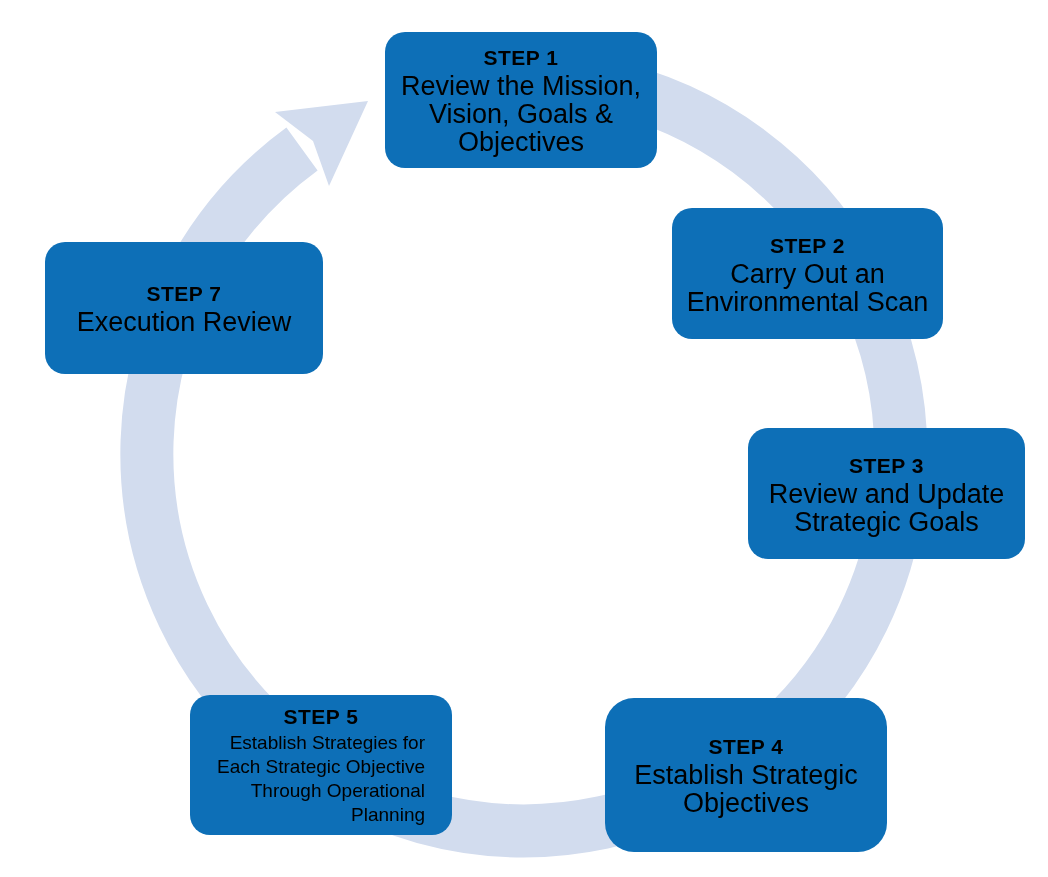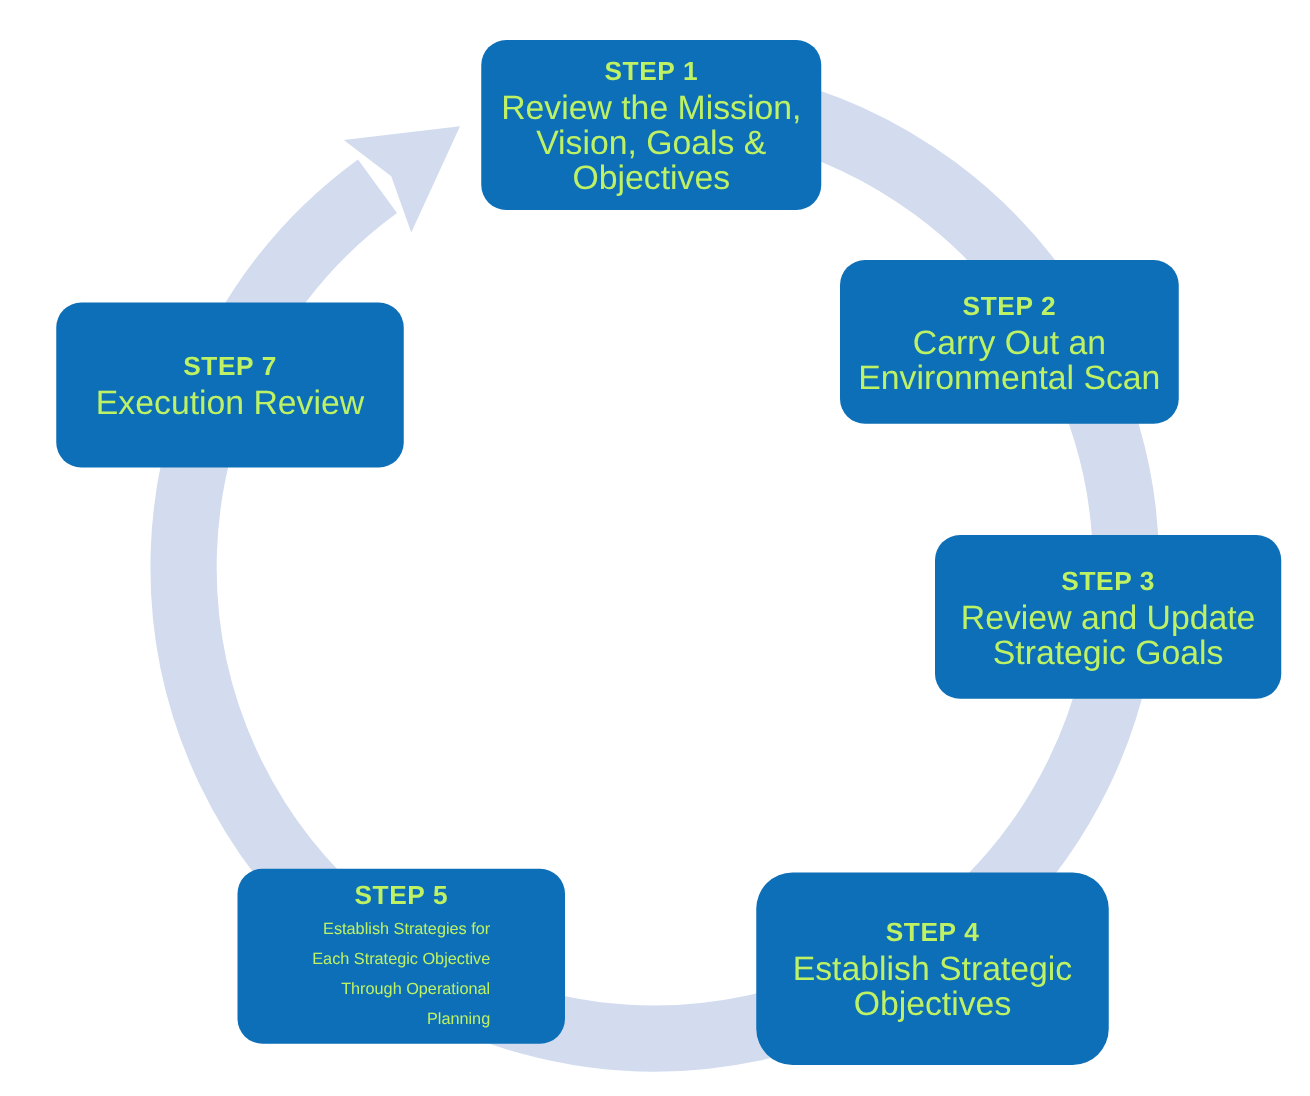--- a/index.html
+++ b/index.html
@@ -13,42 +13,42 @@
   }
   .ring-svg {
     position: absolute;
     left: 0; top: 0;
     width: 1048px; height: 877px;
   }
   .step-box {
     position: absolute;
     background: #0d6fb7;
     border-radius: 20px;
-    color: #bef264;
+    color: #000000;
     display: flex;
     flex-direction: column;
     align-items: center;
     justify-content: center;
     text-align: center;
     padding: 20px 8px;
     box-sizing: border-box;
   }
   .step-label {
     font-weight: 700;
     font-size: 21px;
     line-height: 28px;
     letter-spacing: 0.5px;
   }
   .step-text {
     font-size: 27px;
     line-height: 28px;
     white-space: pre-line;
   }
   .step-5 .step-text {
-    font-size: 13px;
+    font-size: 19px;
     line-height: 24px;
   }
   
   .step-1 { left: 385px; top: 32px;  width: 272px; height: 136px; }
   .step-2 { left: 672px; top: 172px; width: 271px; height: 131px; margin-top: 36px; }
   .step-3 { left: 748px; top: 428px; width: 277px; height: 131px; }
   .step-4 { left: 605px; top: 698px; width: 282px; height: 154px; border-radius: 29px; }
   .step-5 { left: 190px; top: 695px; width: 262px; height: 140px; text-align: right; }
   .step-6 { left: 26px;  top: 452px; width: 279px; height: 137px; }
   .step-7 { left: 45px;  top: 206px; width: 278px; height: 132px; margin-top: 36px; }

